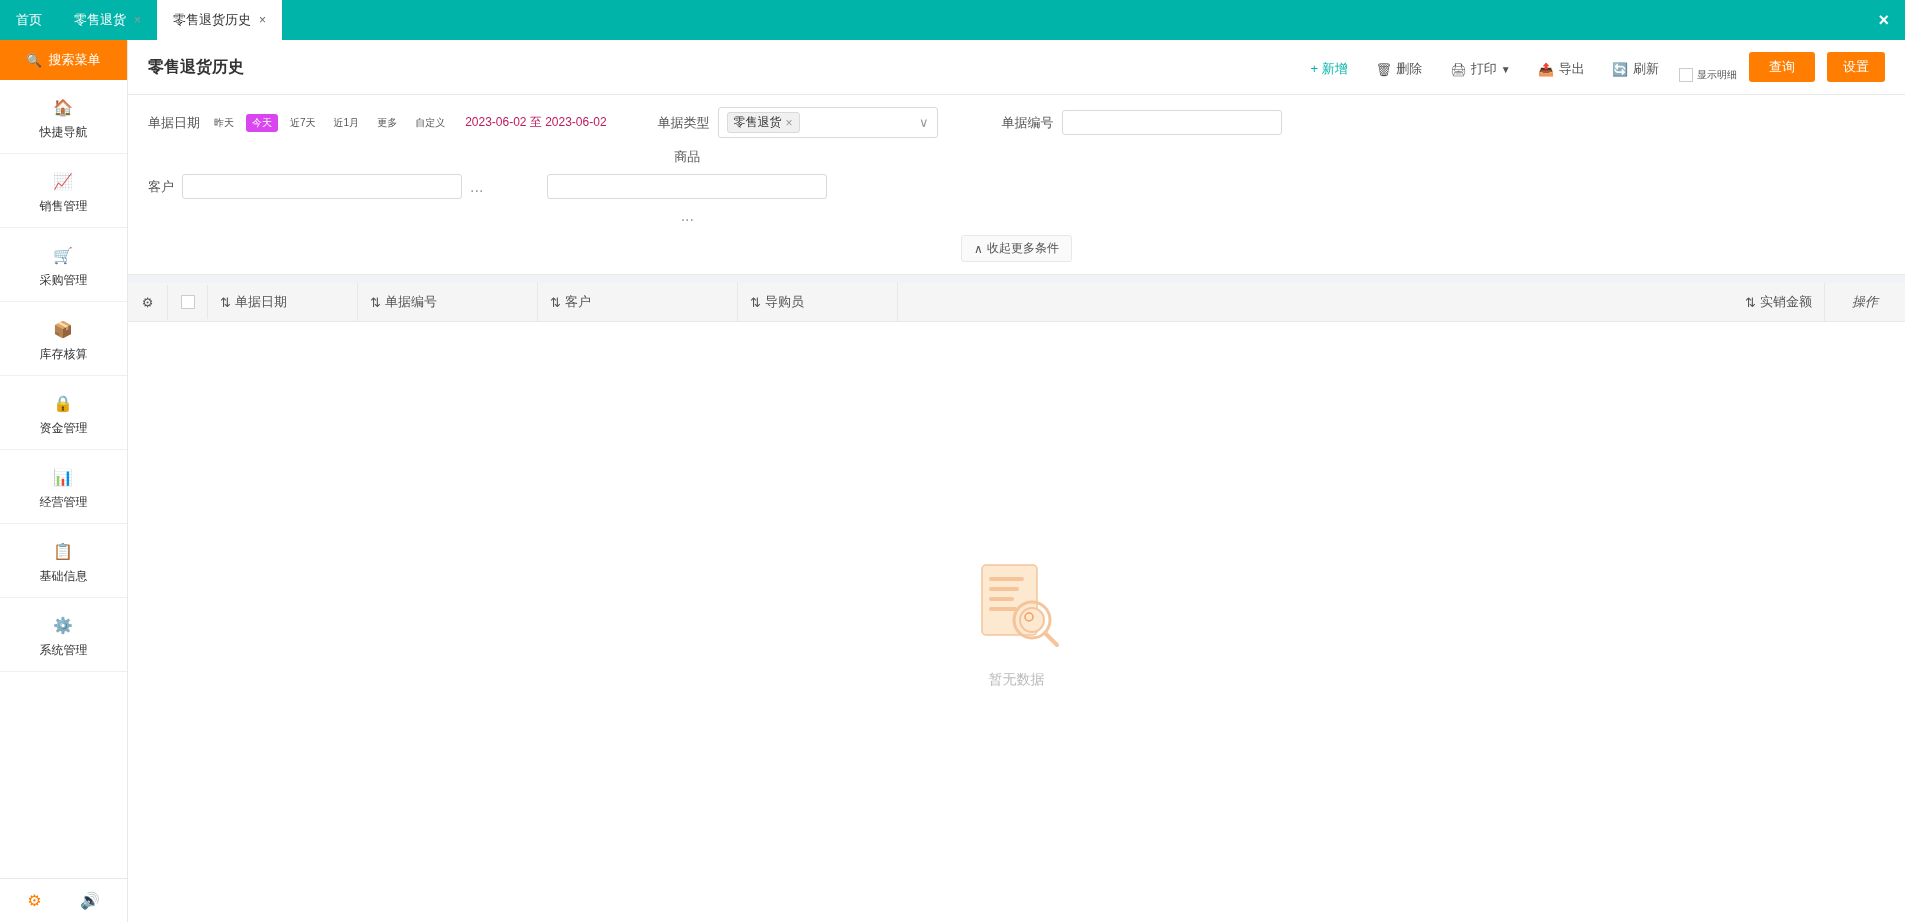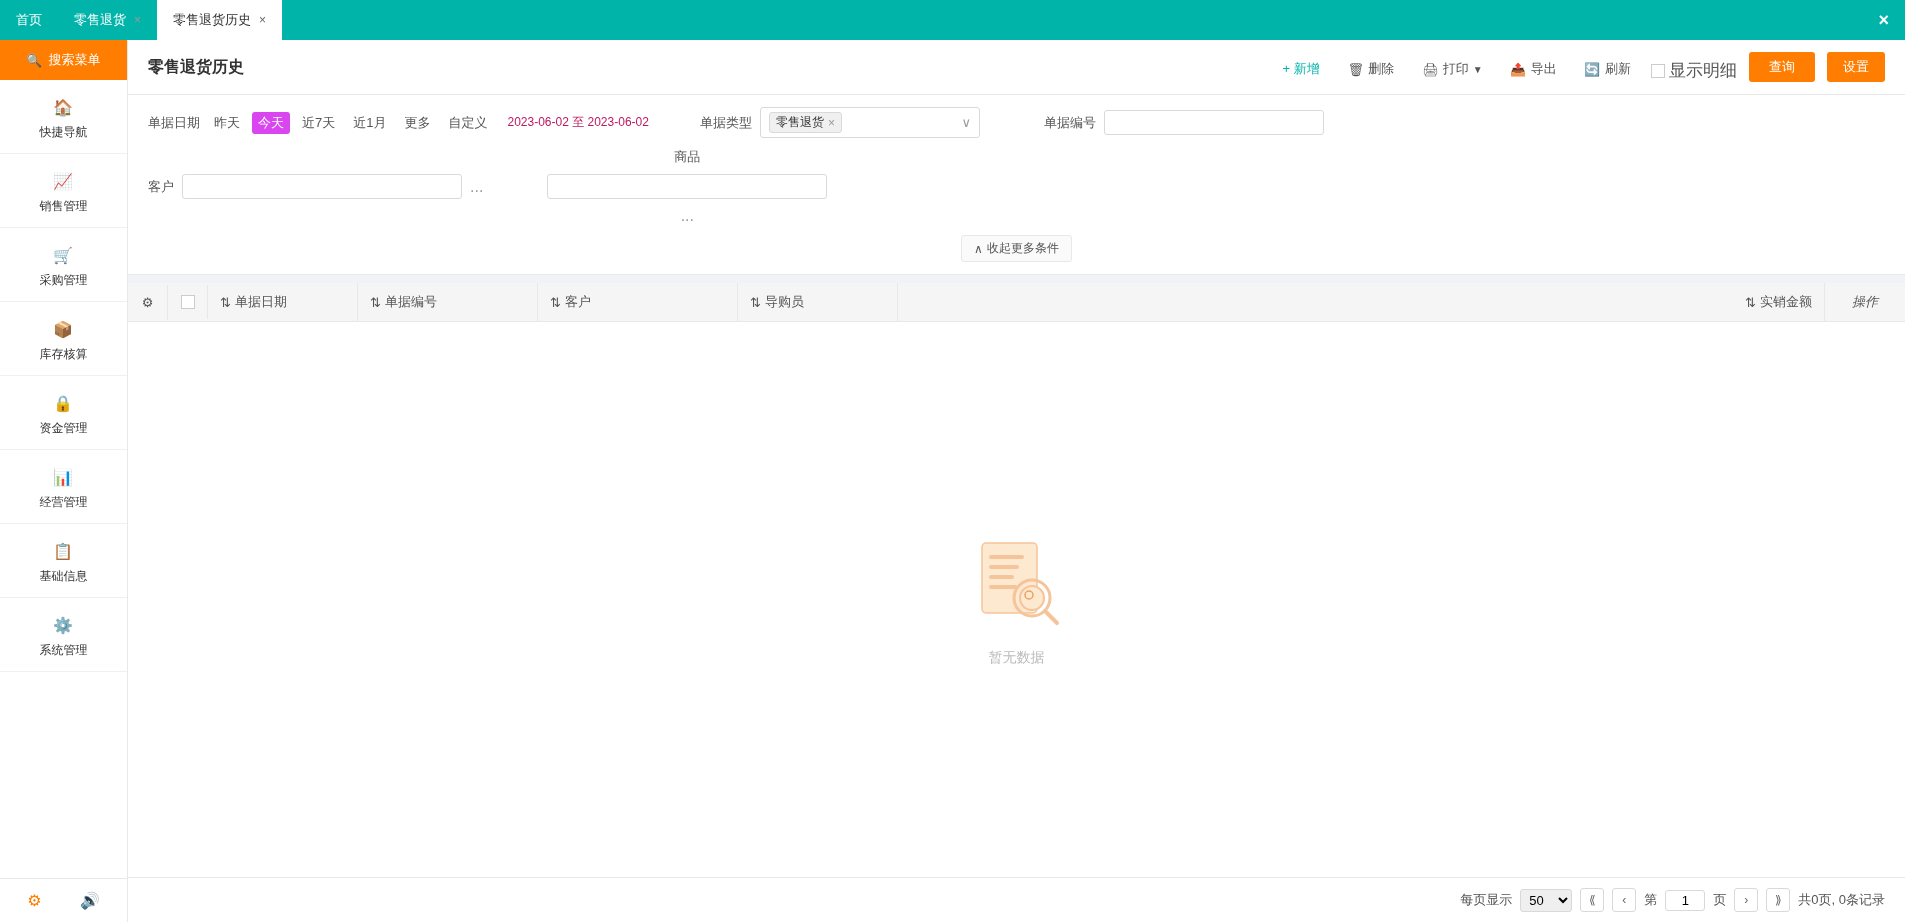--- a/index.html
+++ b/index.html
@@ -168,21 +168,21 @@
     .btn-settings {
       background: #ff7d00;
       color: #fff;
       border: none;
       padding: 6px 16px;
       border-radius: 3px;
       font-size: 13px;
       cursor: pointer;
     }
     .show-detail-label {
-      font-size: 17px;
+      font-size: 10px;
       color: #555;
       display: flex;
       align-items: center;
       gap: 4px;
     }
     .checkbox-square {
       width: 14px;
       height: 14px;
       border: 1px solid #ccc;
       display: inline-block;
@@ -209,21 +209,21 @@
       font-size: 13px;
       color: #555;
     }
     .filter-label { color: #555; white-space: nowrap; font-size: 13px; }
     .date-options {
       display: flex;
       gap: 6px;
       align-items: center;
     }
     .date-opt {
-      font-size: 13px;
+      font-size: 10px;
       color: #555;
       cursor: pointer;
       padding: 2px 6px;
     }
     .date-opt.active {
       background: #d946ef;
       color: #fff;
       border-radius: 3px;
     }
     .date-range {
@@ -583,32 +583,15 @@
             <circle cx="65" cy="65" r="18" fill="none" stroke="#f5c49a" stroke-width="3"></circle>
             <circle cx="65" cy="65" r="12" fill="#fde8d0" stroke="#f5c49a" stroke-width="2"></circle>
             <line x1="78" y1="78" x2="90" y2="90" stroke="#f5c49a" stroke-width="4" stroke-linecap="round"></line>
             <circle cx="62" cy="62" r="4" fill="none" stroke="#f0a060" stroke-width="1.5"></circle>
           </svg>
         </div>
         <span class="empty-text">暂无数据</span>
       </div>
     </div>
 
-    <div class="pagination">
-      <span>每页显示</span>
-      <select class="pagination-select">
-        <option>50</option>
-        <option>10</option>
-        <option>20</option>
-        <option>100</option>
-      </select>
-      <div class="page-nav">⟪</div>
-      <div class="page-nav">‹</div>
-      <span>第</span>
-      <input class="page-input" type="text" value="1" style="">
-      <span>页</span>
-      <div class="page-nav">›</div>
-      <div class="page-nav">⟫</div>
-      <span>共0页, 0条记录</span>
-    </div>
 
   </div>
 </div>
 
 </body></html>

